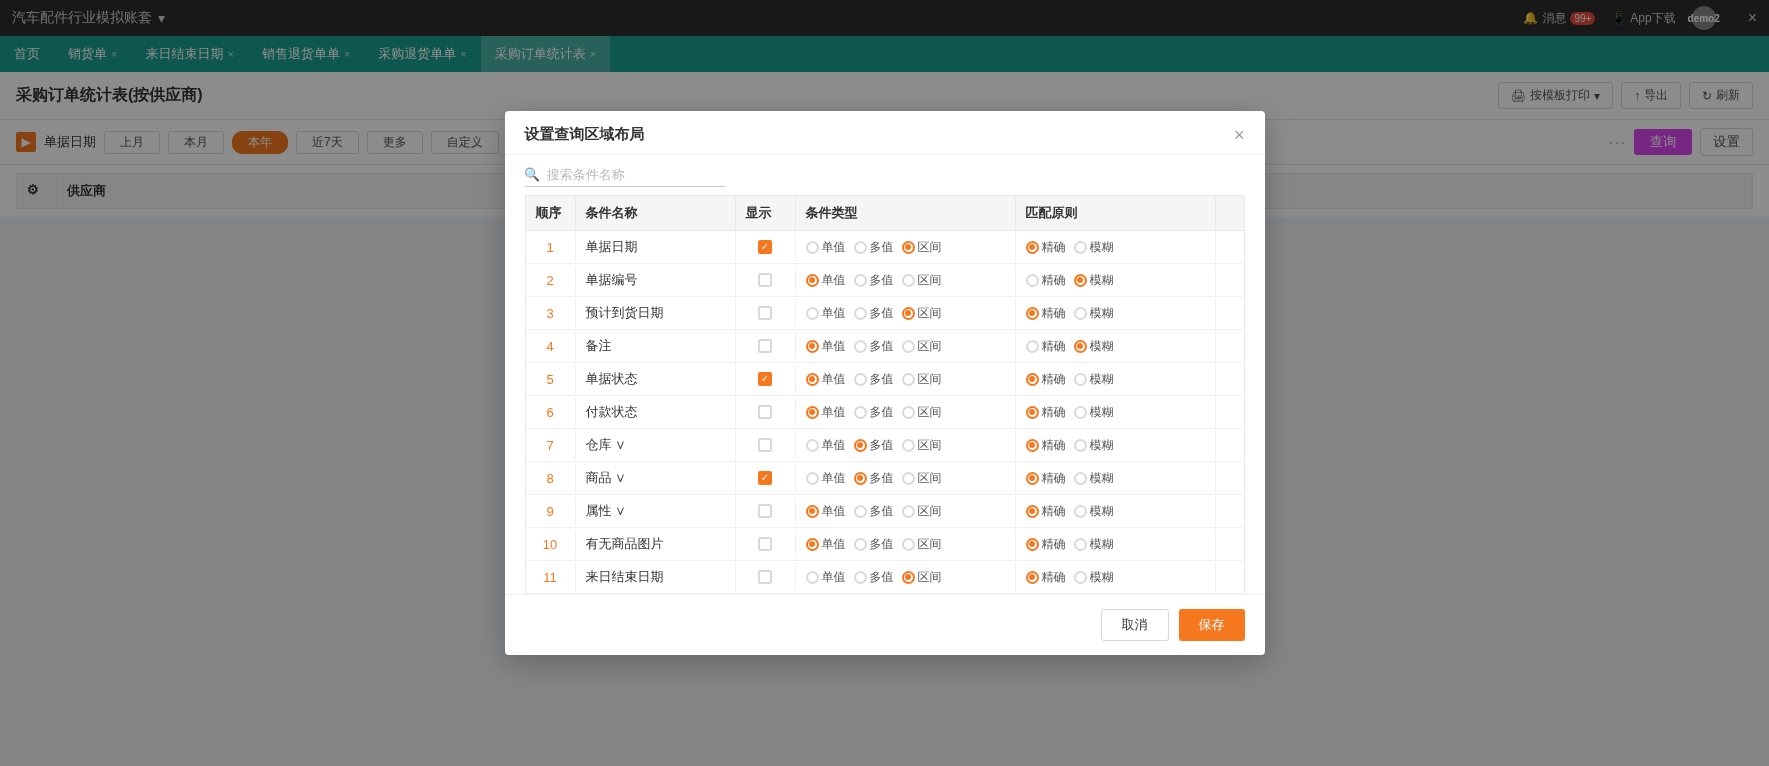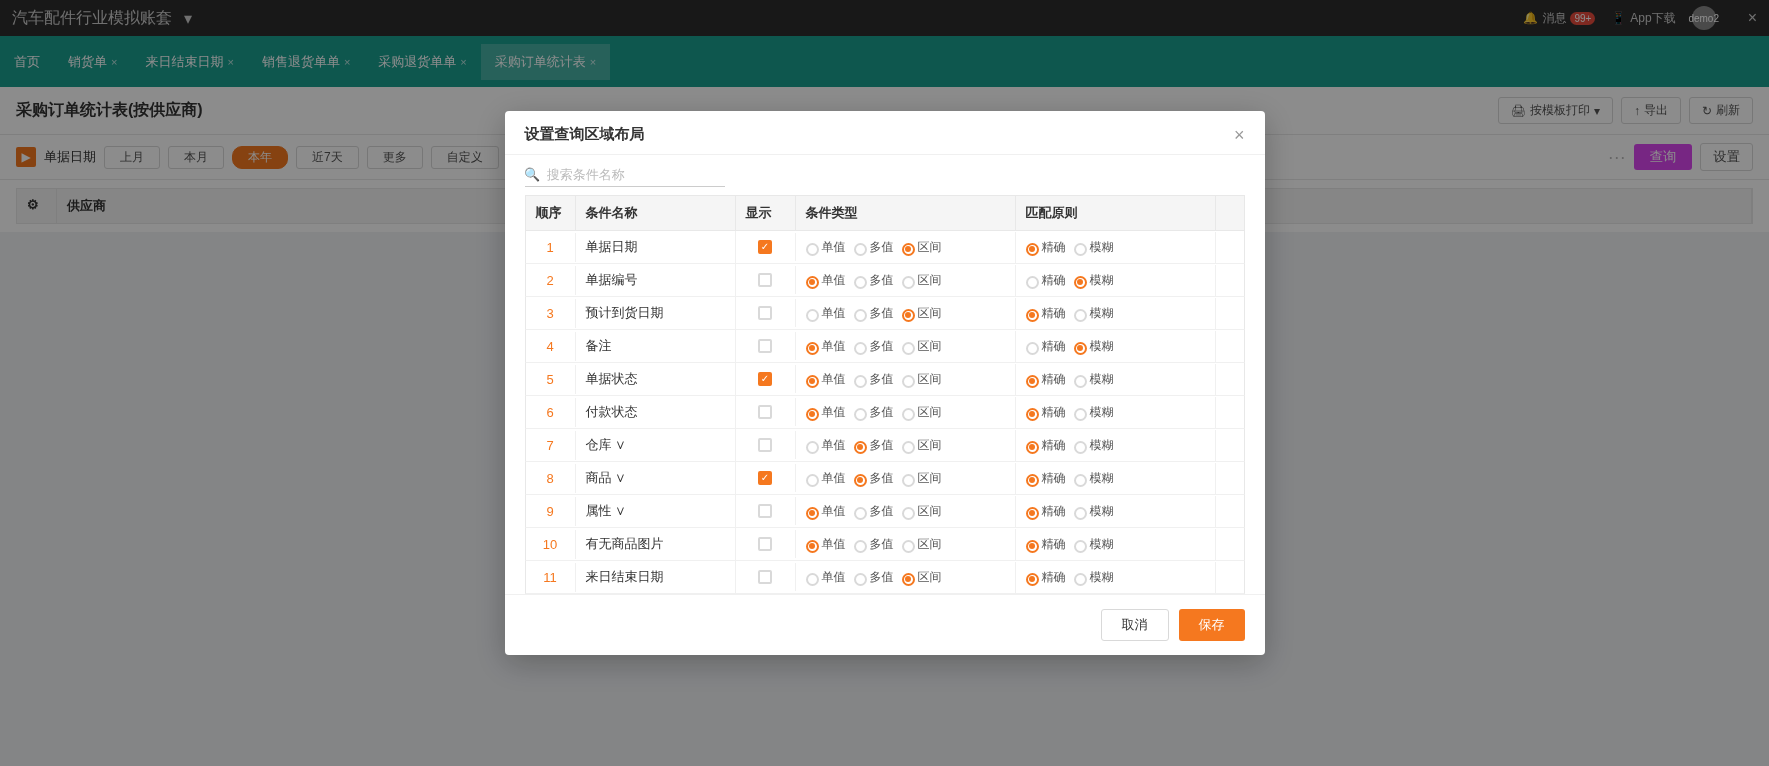--- a/index.html
+++ b/index.html
@@ -8,31 +8,31 @@
     
     .top-bar {
       background: #2d2d2d;
       height: 36px;
       display: flex;
       align-items: center;
       justify-content: space-between;
       padding: 0 12px;
       color: #ccc;
     }
-    .top-bar-left { font-size: 16px; display: flex; align-items: center; gap: 12px; }
+    .top-bar-left { font-size: 14px; display: flex; align-items: center; gap: 6px; }
     .top-bar-right { display: flex; align-items: center; gap: 16px; font-size: 12px; color: #ccc; }
     .top-bar-right .notif-btn { display: flex; align-items: center; gap: 4px; cursor: pointer; }
     .badge { background: #e74c3c; color: #fff; border-radius: 8px; font-size: 10px; padding: 1px 4px; }
-    .avatar { width: 24px; height: 24px; border-radius: 50%; background: #888; display: flex; align-items: center; justify-content: center; color: #fff; font-size: 10px; }
+    .avatar { width: 24px; height: 24px; border-radius: 50%; background: #888; display: flex; align-items: center; justify-content: center; color: #fff; font-size: 10px; font-weight: bold; }
     .close-x { color: #ccc; cursor: pointer; font-size: 16px; margin-left: 16px; }
 
     
     .nav-bar {
       background: #1a9e8f;
-      height: 51px;
+      height: 36px;
       display: flex;
       align-items: center;
       padding: 0 0 0 0;
     }
     .nav-item {
       padding: 0 14px;
       height: 36px;
       display: flex;
       align-items: center;
       color: #fff;
@@ -187,21 +187,21 @@
     .dt-td {
       padding: 7px 10px;
       border-right: 1px solid #f0f0f0;
       color: #333;
       font-size: 13px;
     }
     .dt-td.num { color: #f5781f; text-align: center; }
 
     
     .radio-group { display: flex; gap: 8px; align-items: center; flex-wrap: nowrap; }
-    .radio-item { display: flex; align-items: flex-end; gap: 3px; font-size: 12px; color: #555; white-space: nowrap; }
+    .radio-item { display: flex; align-items: center; gap: 3px; font-size: 12px; color: #555; white-space: nowrap; }
     .radio-custom {
       width: 13px; height: 13px; border-radius: 50%; border: 2px solid #d9d9d9;
       display: inline-flex; align-items: center; justify-content: center; cursor: pointer; flex-shrink: 0;
     }
     .radio-custom.checked { border-color: #f5781f; }
     .radio-custom.checked::after {
       content: ''; width: 6px; height: 6px; border-radius: 50%; background: #f5781f;
     }
     .checkbox-custom {
       width: 14px; height: 14px; border: 2px solid #d9d9d9; border-radius: 2px;

